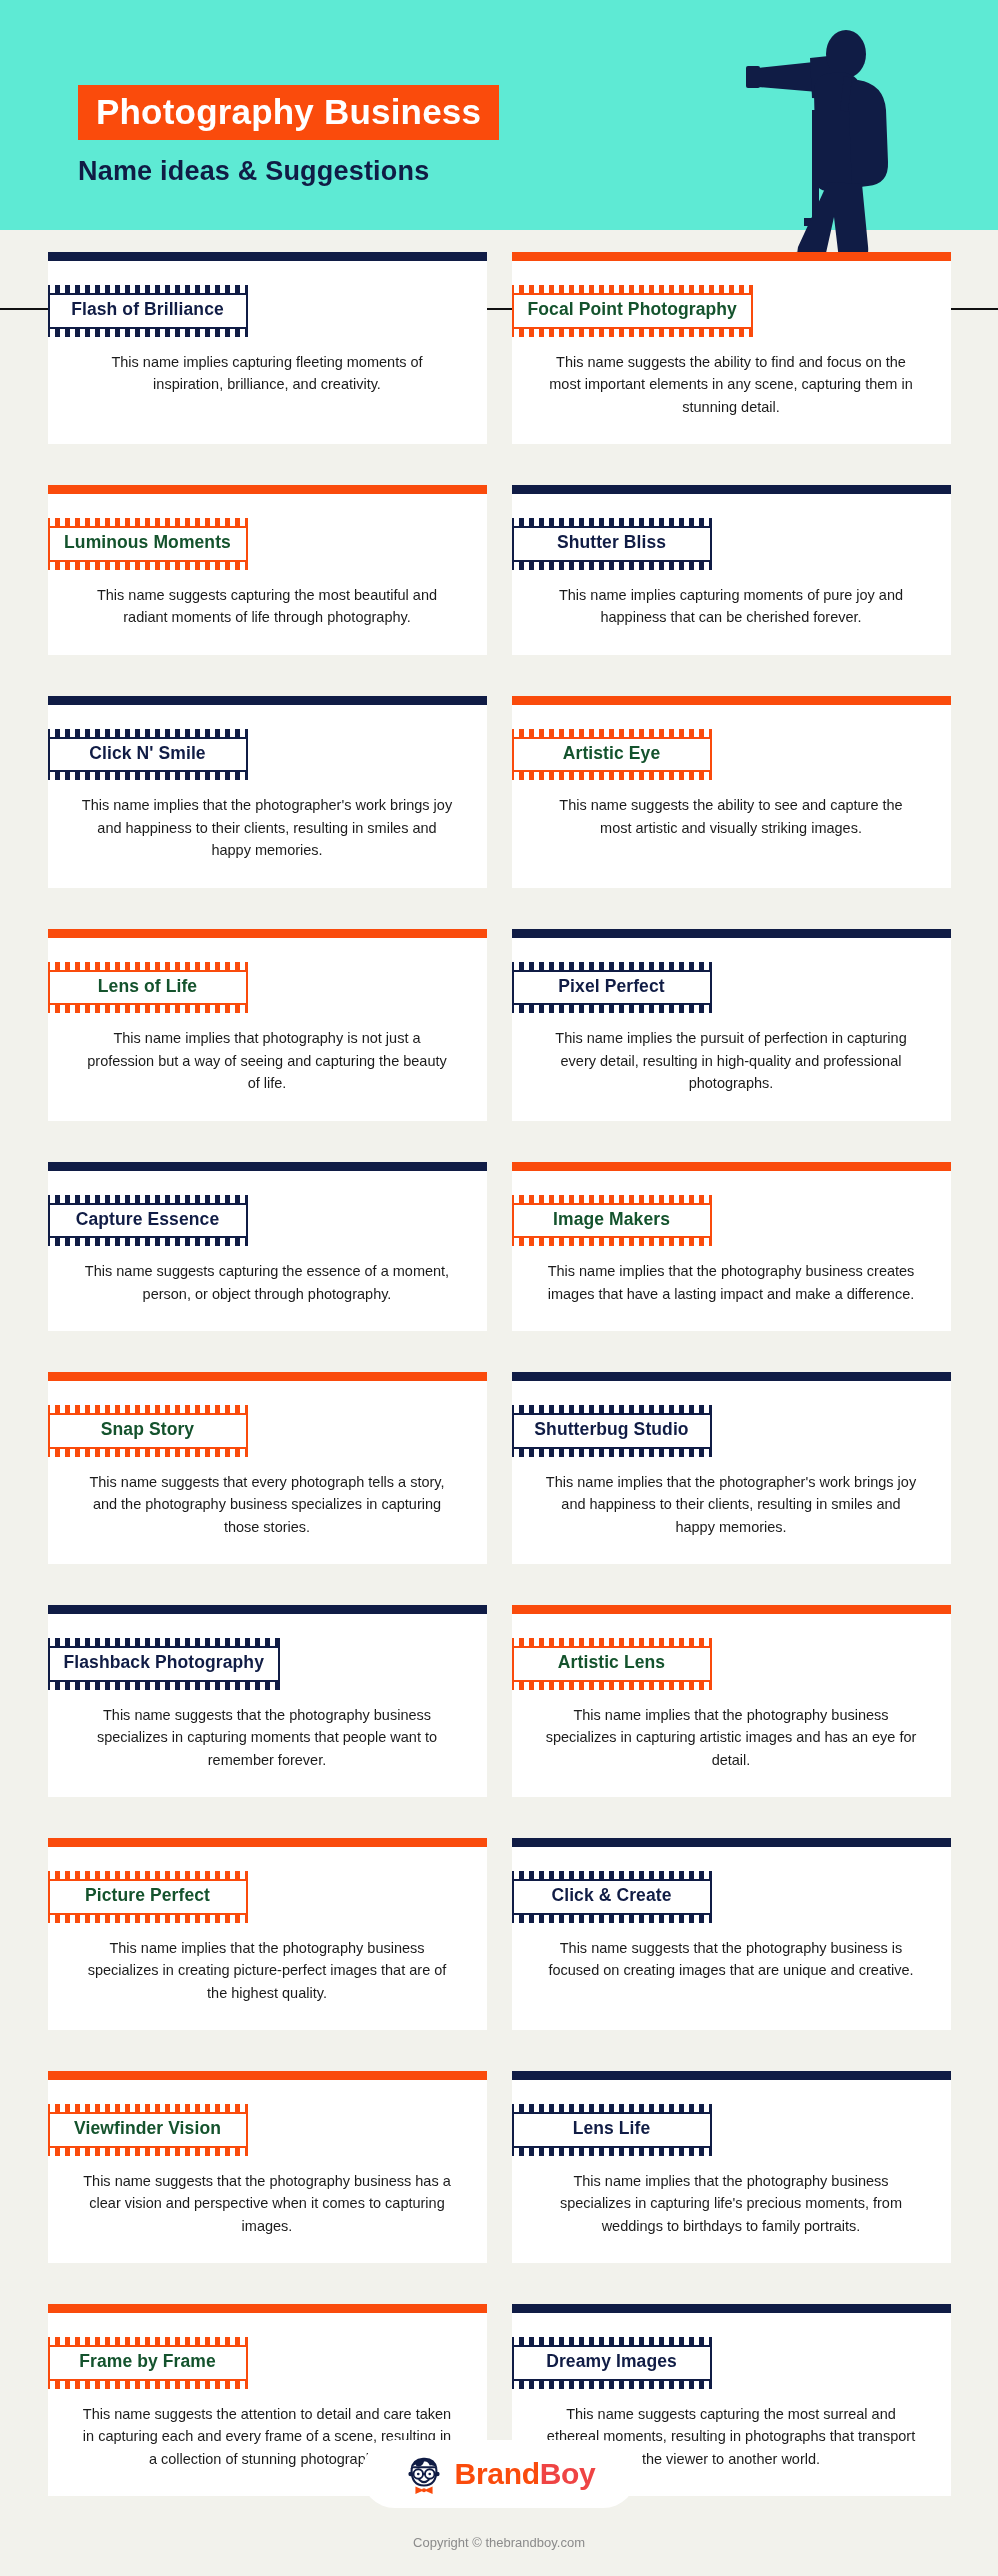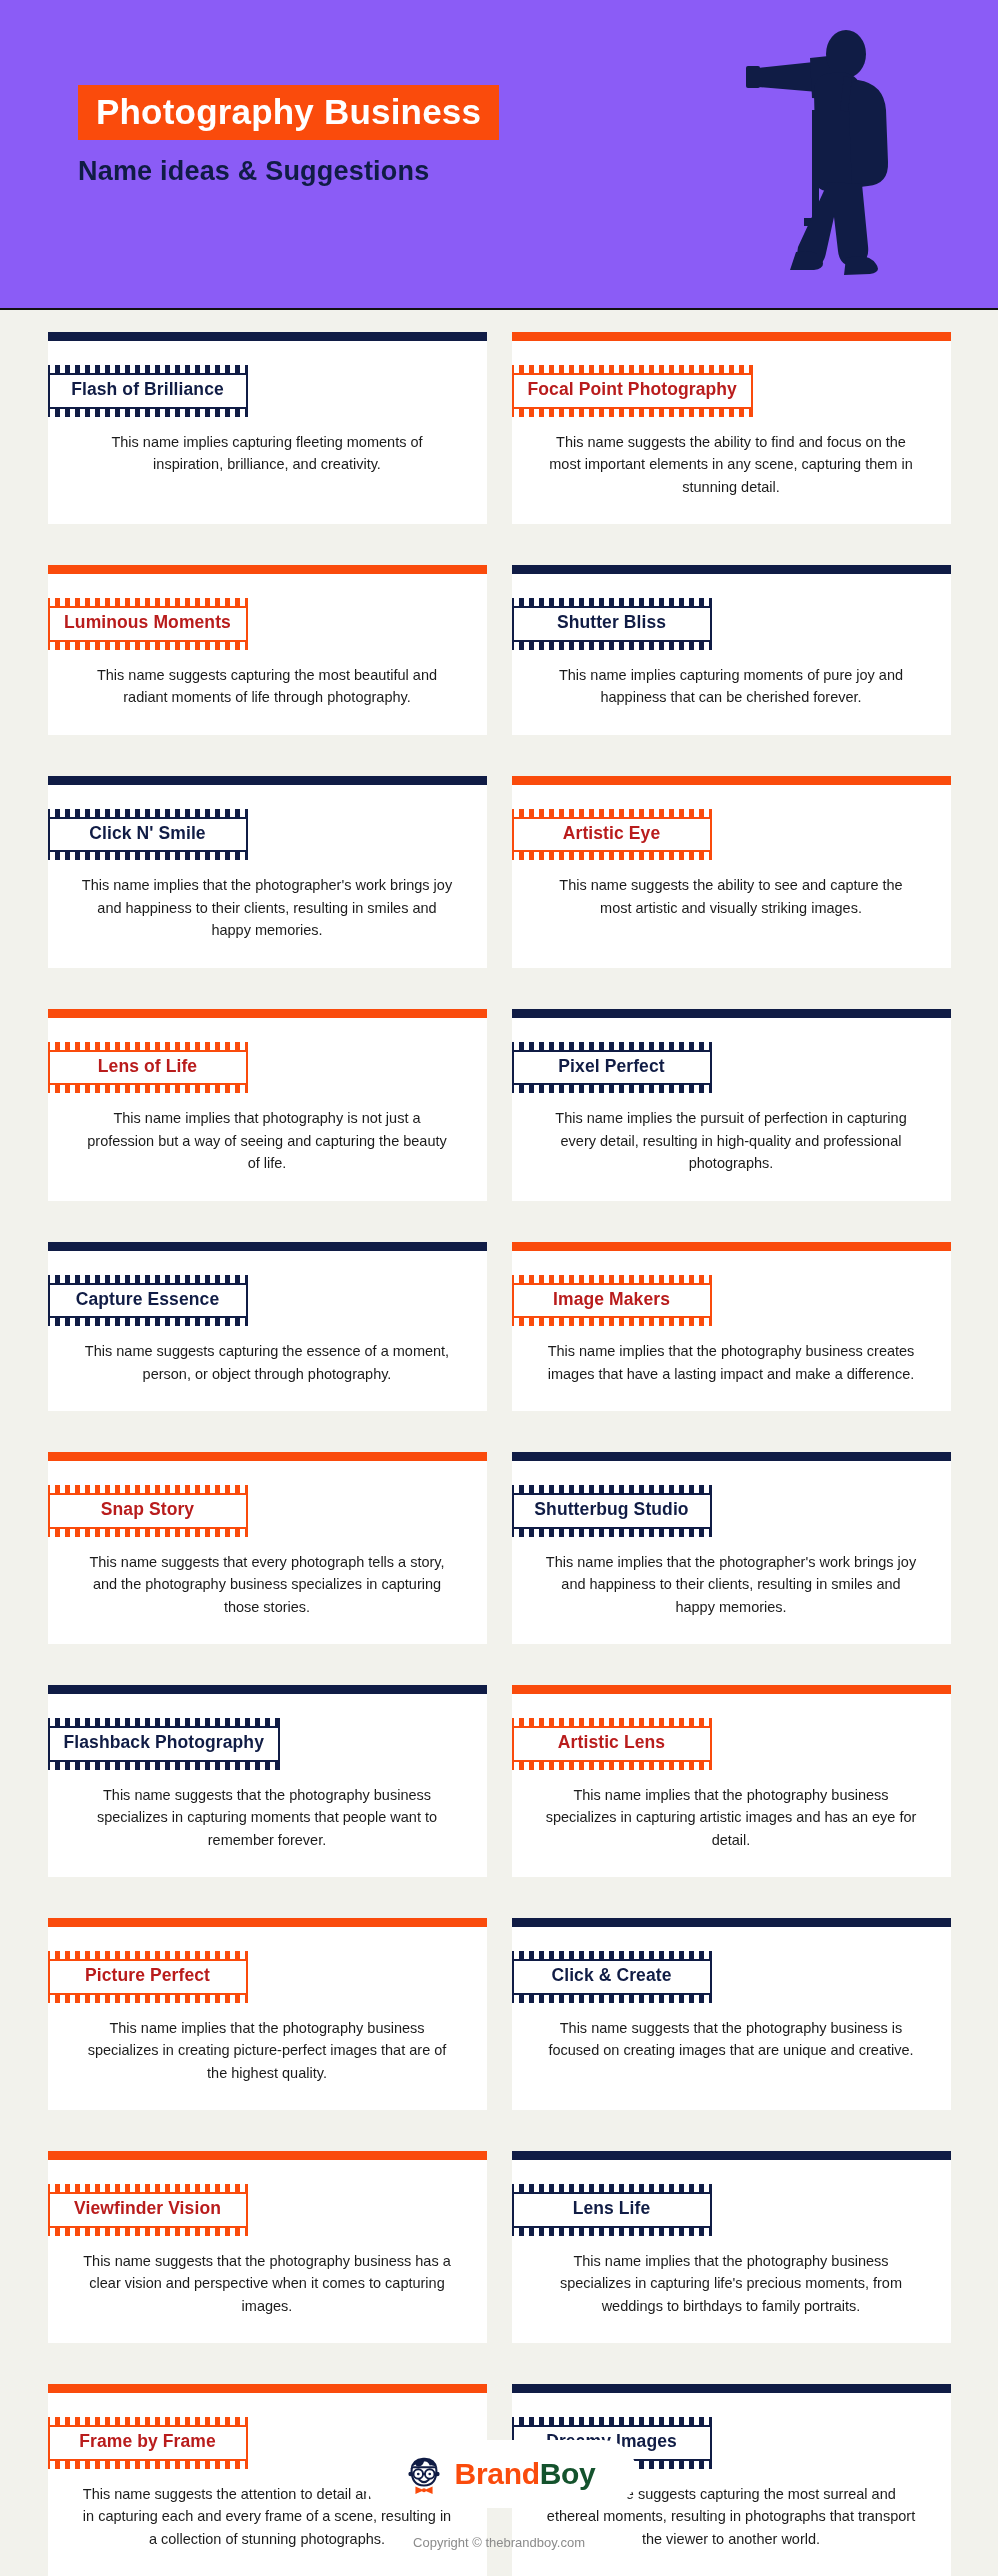--- a/index.html
+++ b/index.html
@@ -9,22 +9,22 @@
     height: 2576px;
     background: #f2f2ec;
     font-family: "Liberation Sans", sans-serif;
     overflow: hidden;
     position: relative;
   }
 
   
   .header {
     position: relative;
-    height: 310px;
-    background: #8b5cf6;
+    height: 230px;
+    background: #5eead4;
   }
 
   .header-text {
     position: absolute;
     left: 78px;
     top: 85px;
   }
 
   .title-badge {
     display: inline-block;
@@ -153,21 +153,21 @@
   .card.orange .film-mid::after { background: #fa4b0c; }
 
   .card-title {
     font-size: 17.5px;
     font-weight: bold;
     line-height: 1.35;
     white-space: nowrap;
     letter-spacing: 0.1px;
   }
   .card.navy .card-title   { color: #101c45; }
-  .card.orange .card-title { color: #b91c1c; }
+  .card.orange .card-title { color: #14532d; }
 
   .card-desc {
     margin: 14px 34px 0 34px;
     font-size: 14.5px;
     line-height: 1.55;
     color: #1b1b1b;
     text-align: center;
   }
 
   
@@ -193,21 +193,21 @@
   .logo-mark { width: 42px; height: 42px; display: block; }
 
   .logo-word {
     font-size: 30px;
     font-weight: bold;
     letter-spacing: -0.3px;
     line-height: 1;
     white-space: nowrap;
   }
   .logo-word .brand { color: #fa4b0c; }
-  .logo-word .boy   { color: #14532d; }
+  .logo-word .boy   { color: #ef4444; }
 
   .copyright {
     margin-top: 27px;
     font-size: 13px;
     color: #8b8b8b;
   }
 </style>
 </head>
 <body>
 

